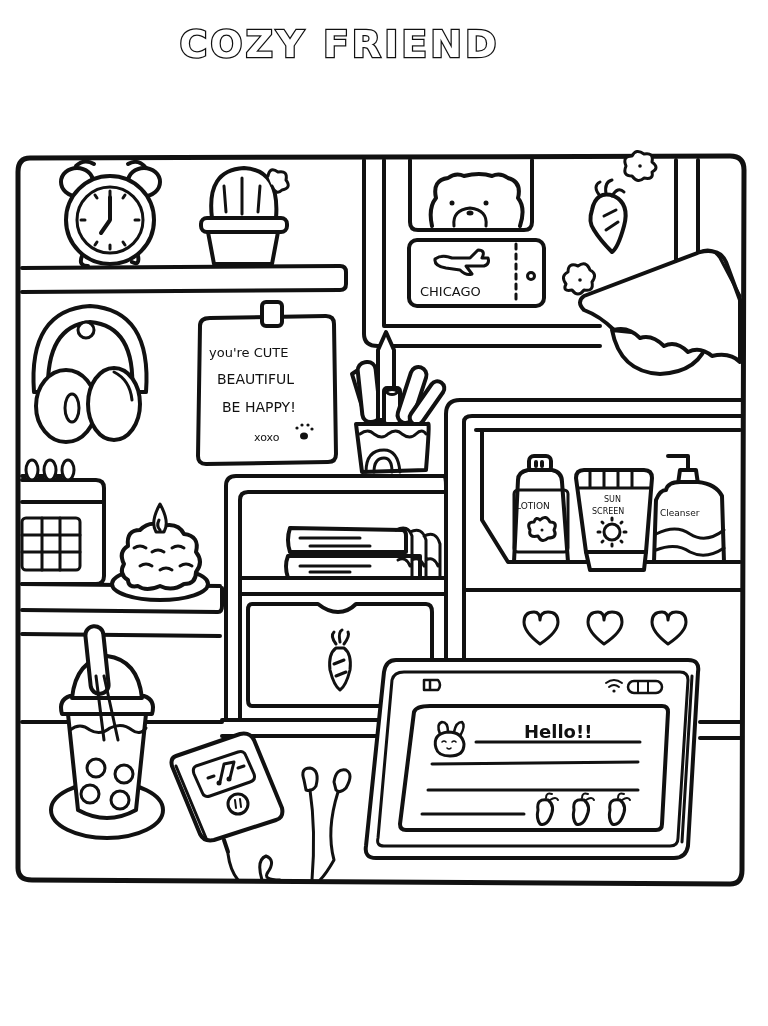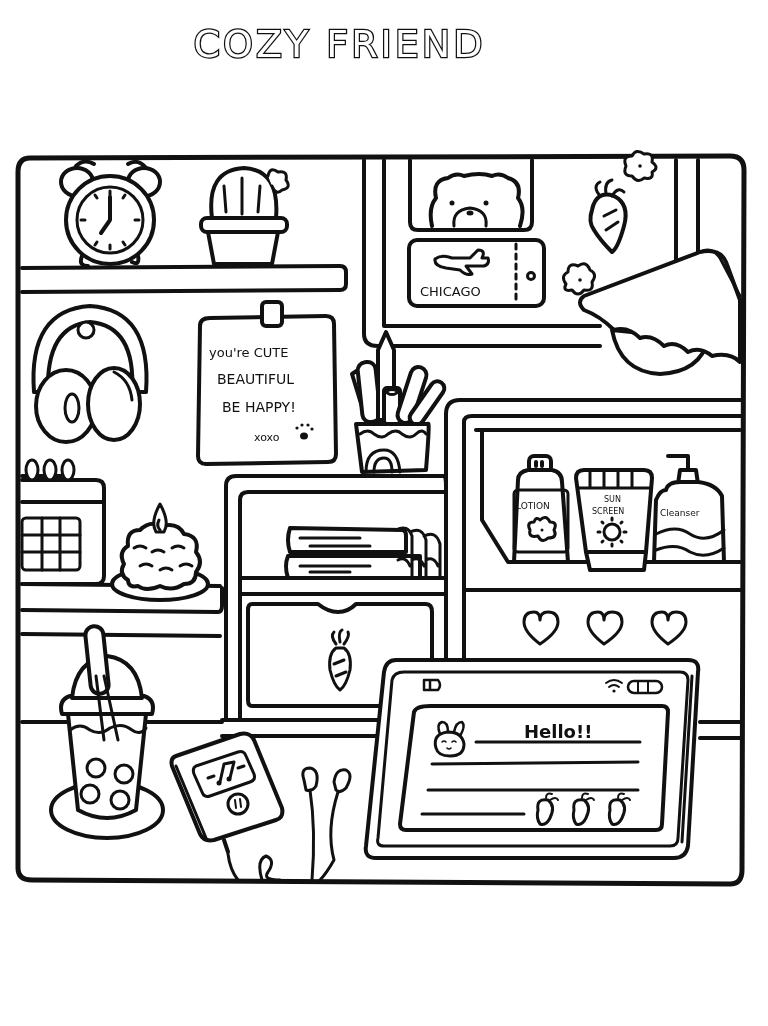--- a/index.html
+++ b/index.html
@@ -1,19 +1,19 @@
 <!DOCTYPE html>
 <html><head>
   <meta charset="utf-8">
   <style>
     html, body { margin: 0; padding: 0; background: #ffffff; }
     body { width: 768px; height: 1026px; position: relative; overflow: hidden; font-family: "DejaVu Sans", sans-serif; }
     .title {
       position: absolute; left: 0; top: 22px; width: 679px; text-align: center;
-      font-family: "DejaVu Sans", sans-serif; font-weight: normal; font-size: 38px; letter-spacing: 3px;
+      font-family: "DejaVu Sans", sans-serif; font-weight: bold; font-size: 38px; letter-spacing: 3px;
       color: #ffffff;
       -webkit-text-stroke: 2.5px #111111;
       paint-order: stroke fill;
       text-shadow: 0 0 0 #111;
     }
     svg.scene { position: absolute; left: 0; top: 0; }
     .ln { fill: none; stroke: #111111; stroke-width: 4; stroke-linecap: round; stroke-linejoin: round; }
     .lt { fill: none; stroke: #111111; stroke-width: 3; stroke-linecap: round; stroke-linejoin: round; }
     .wf { fill: #ffffff; stroke: #111111; stroke-width: 4; stroke-linejoin: round; stroke-linecap: round; }
     .wf3 { fill: #ffffff; stroke: #111111; stroke-width: 3; stroke-linejoin: round; stroke-linecap: round; }

